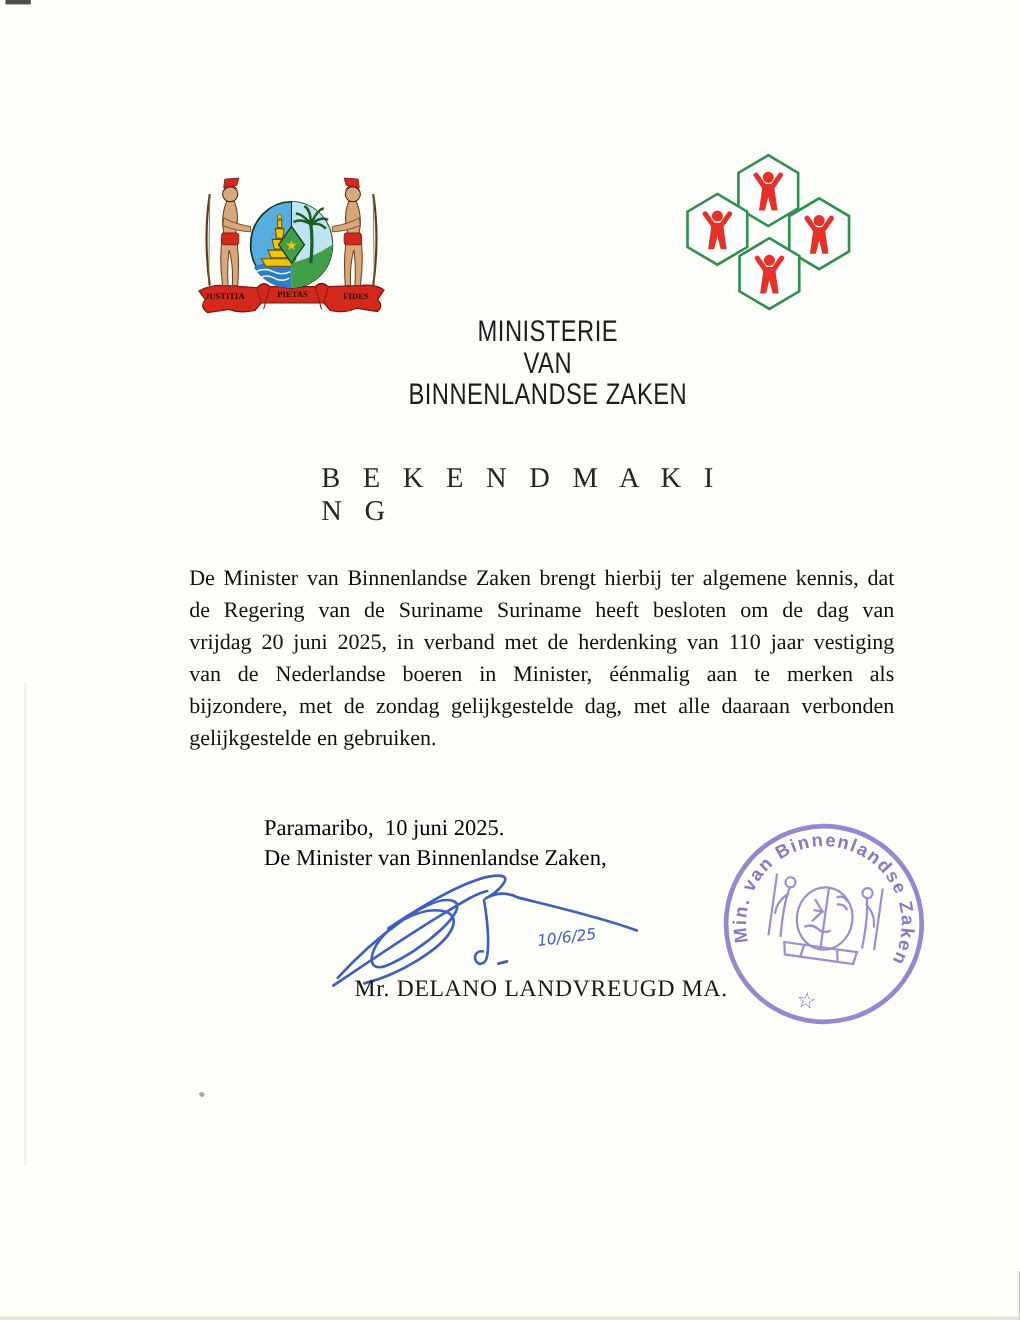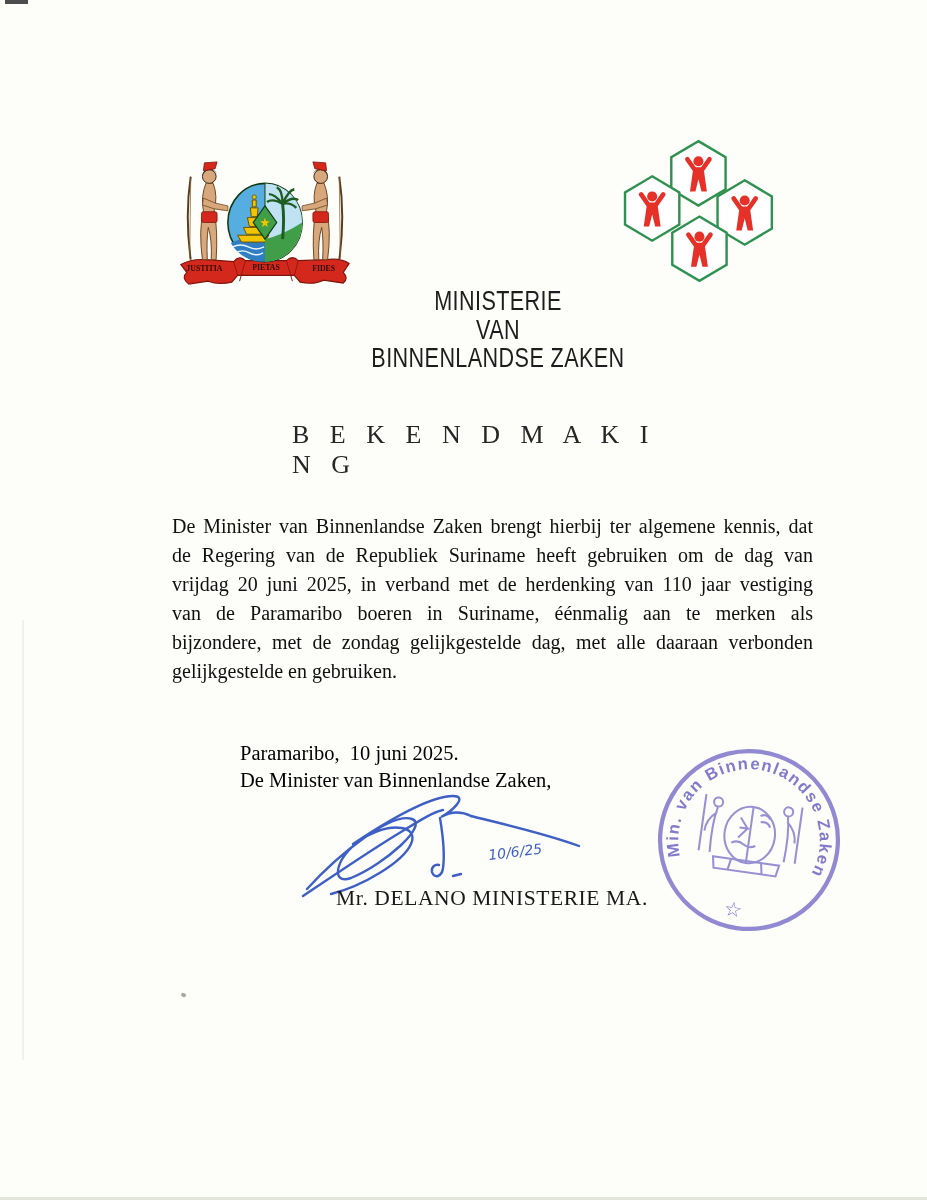--- a/index.html
+++ b/index.html
@@ -139,23 +139,23 @@
   <div class="ministry-title">
     <div>MINISTERIE</div>
     <div>VAN</div>
     <div>BINNENLANDSE ZAKEN</div>
   </div>
 
   <div class="doc-heading">B E K E N D M A K I N G</div>
 
   <div class="body-text">
       <div class="body-line">De Minister van Binnenlandse Zaken brengt hierbij ter algemene kennis, dat</div>
-      <div class="body-line">de Regering van de Republiek Suriname heeft gebruiken om de dag van</div>
+      <div class="body-line">de Regering van de Suriname Suriname heeft besloten om de dag van</div>
       <div class="body-line">vrijdag 20 juni 2025, in verband met de herdenking van 110 jaar vestiging</div>
-      <div class="body-line">van de Paramaribo boeren in Suriname, éénmalig aan te merken als</div>
+      <div class="body-line">van de Nederlandse boeren in Minister, éénmalig aan te merken als</div>
       <div class="body-line">bijzondere, met de zondag gelijkgestelde  dag, met alle daaraan verbonden</div>
       <div class="body-line">gelijkgestelde en gebruiken.</div>
     </div>
 
   <div class="closing">
     <div class="line">Paramaribo,  10 juni 2025.</div>
     <div class="line">De Minister van Binnenlandse Zaken,</div>
   </div>
 
   <svg class="signature" viewBox="0 0 300 112">
@@ -163,21 +163,21 @@
       <path d="M14,101 C46,66 98,24 119,31 C136,37 92,76 58,90 C36,98 42,66 74,48 C100,34 126,38 118,56 C110,74 70,98 38,106"></path>
       <path d="M10,108 C34,92 78,62 108,44 C126,33 140,24 150,22"></path>
       <path d="M60,56 C96,32 138,8 160,8 C176,8 158,24 148,29 C160,22 170,24 178,28"></path>
       <path d="M178,28 C210,36 254,46 286,58"></path>
       <path d="M147,30 C150,48 152,66 150,80 C149,89 141,91 139,84 C138,79 142,76 146,77"></path>
       <path d="M160,88 L168,86"></path>
       <text x="196" y="72" font-size="14" font-style="italic" font-family="DejaVu Sans, sans-serif" fill="#3457c2" stroke="none" transform="rotate(-7 196 72)">10/6/25</text>
     </g>
   </svg>
 
-  <div class="signatory-name">Mr. DELANO MINISTERIE MA.</div>
+  <div class="signatory-name">Mr. DELANO LANDVREUGD MA.</div>
 
   <svg class="stamp" viewBox="0 0 190 190">
     <g transform="rotate(8 95 95)">
       <circle cx="95" cy="95" r="88" fill="none" stroke="#675dc0" stroke-width="4.2" opacity="0.8"></circle>
       <path id="stampArc" d="M 29.2 118.9 A 70 70 0 1 1 160.8 118.9" fill="none"></path>
       <text font-family="Liberation Sans, sans-serif" font-size="16.5" font-weight="bold" fill="#675dc0" letter-spacing="1.5" opacity="0.9">
         <textPath href="#stampArc" startOffset="50%" text-anchor="middle">Min. van Binnenlandse Zaken</textPath>
       </text>
       <text x="89" y="172" font-size="20" text-anchor="middle" fill="#675dc0" opacity="0.9">☆</text>
 

